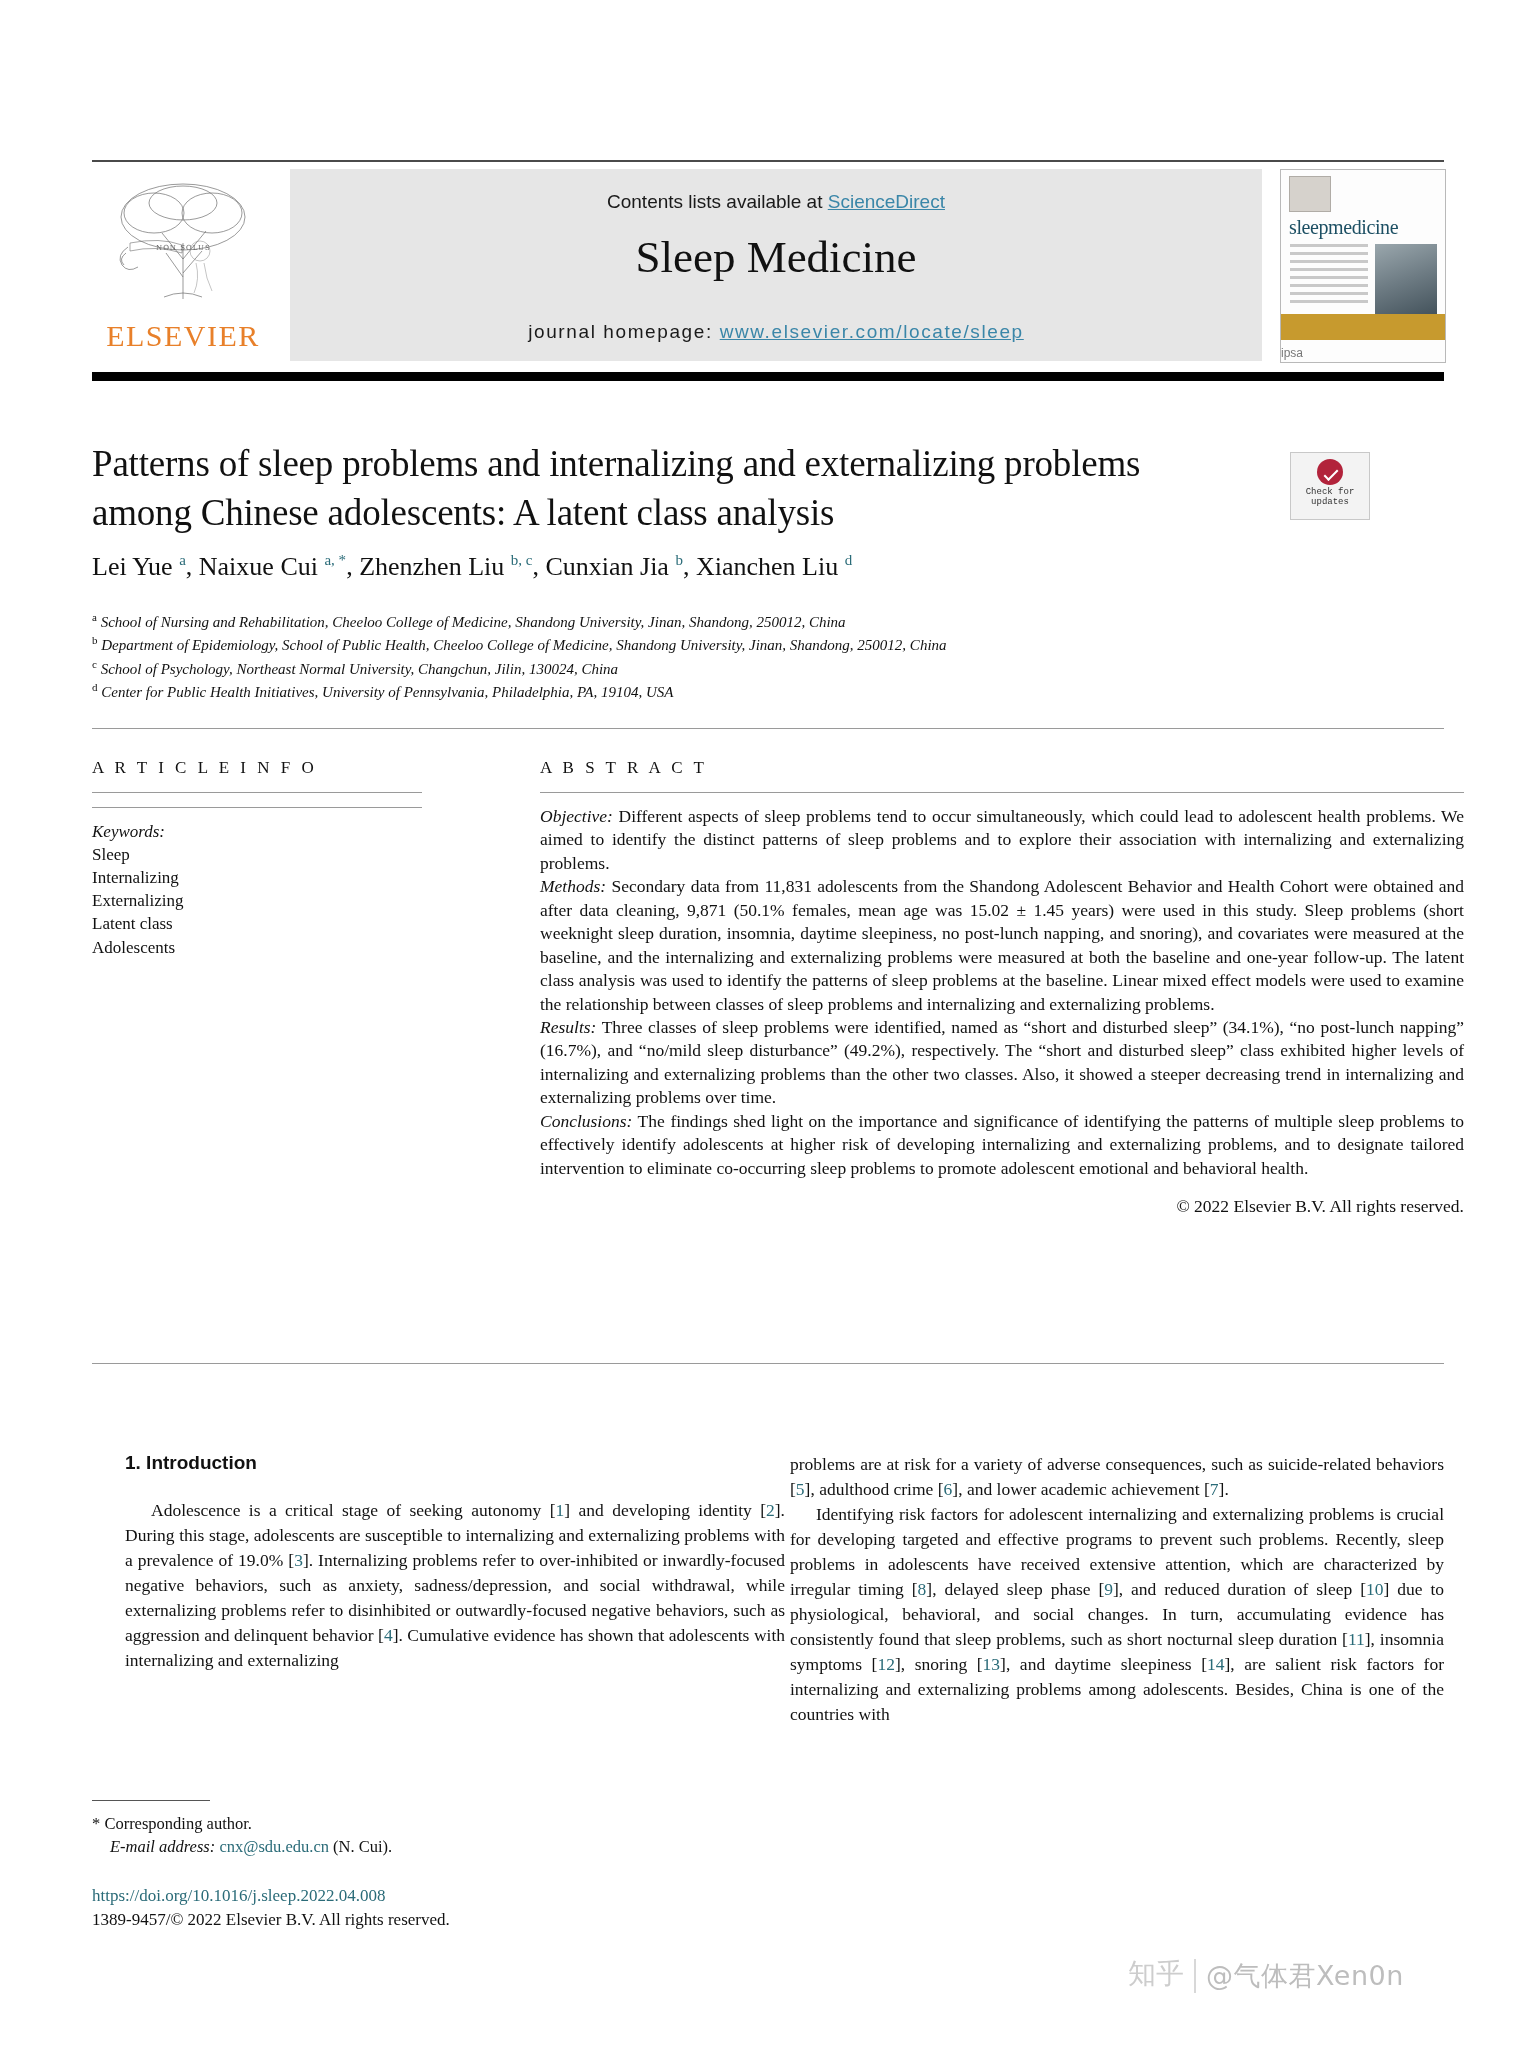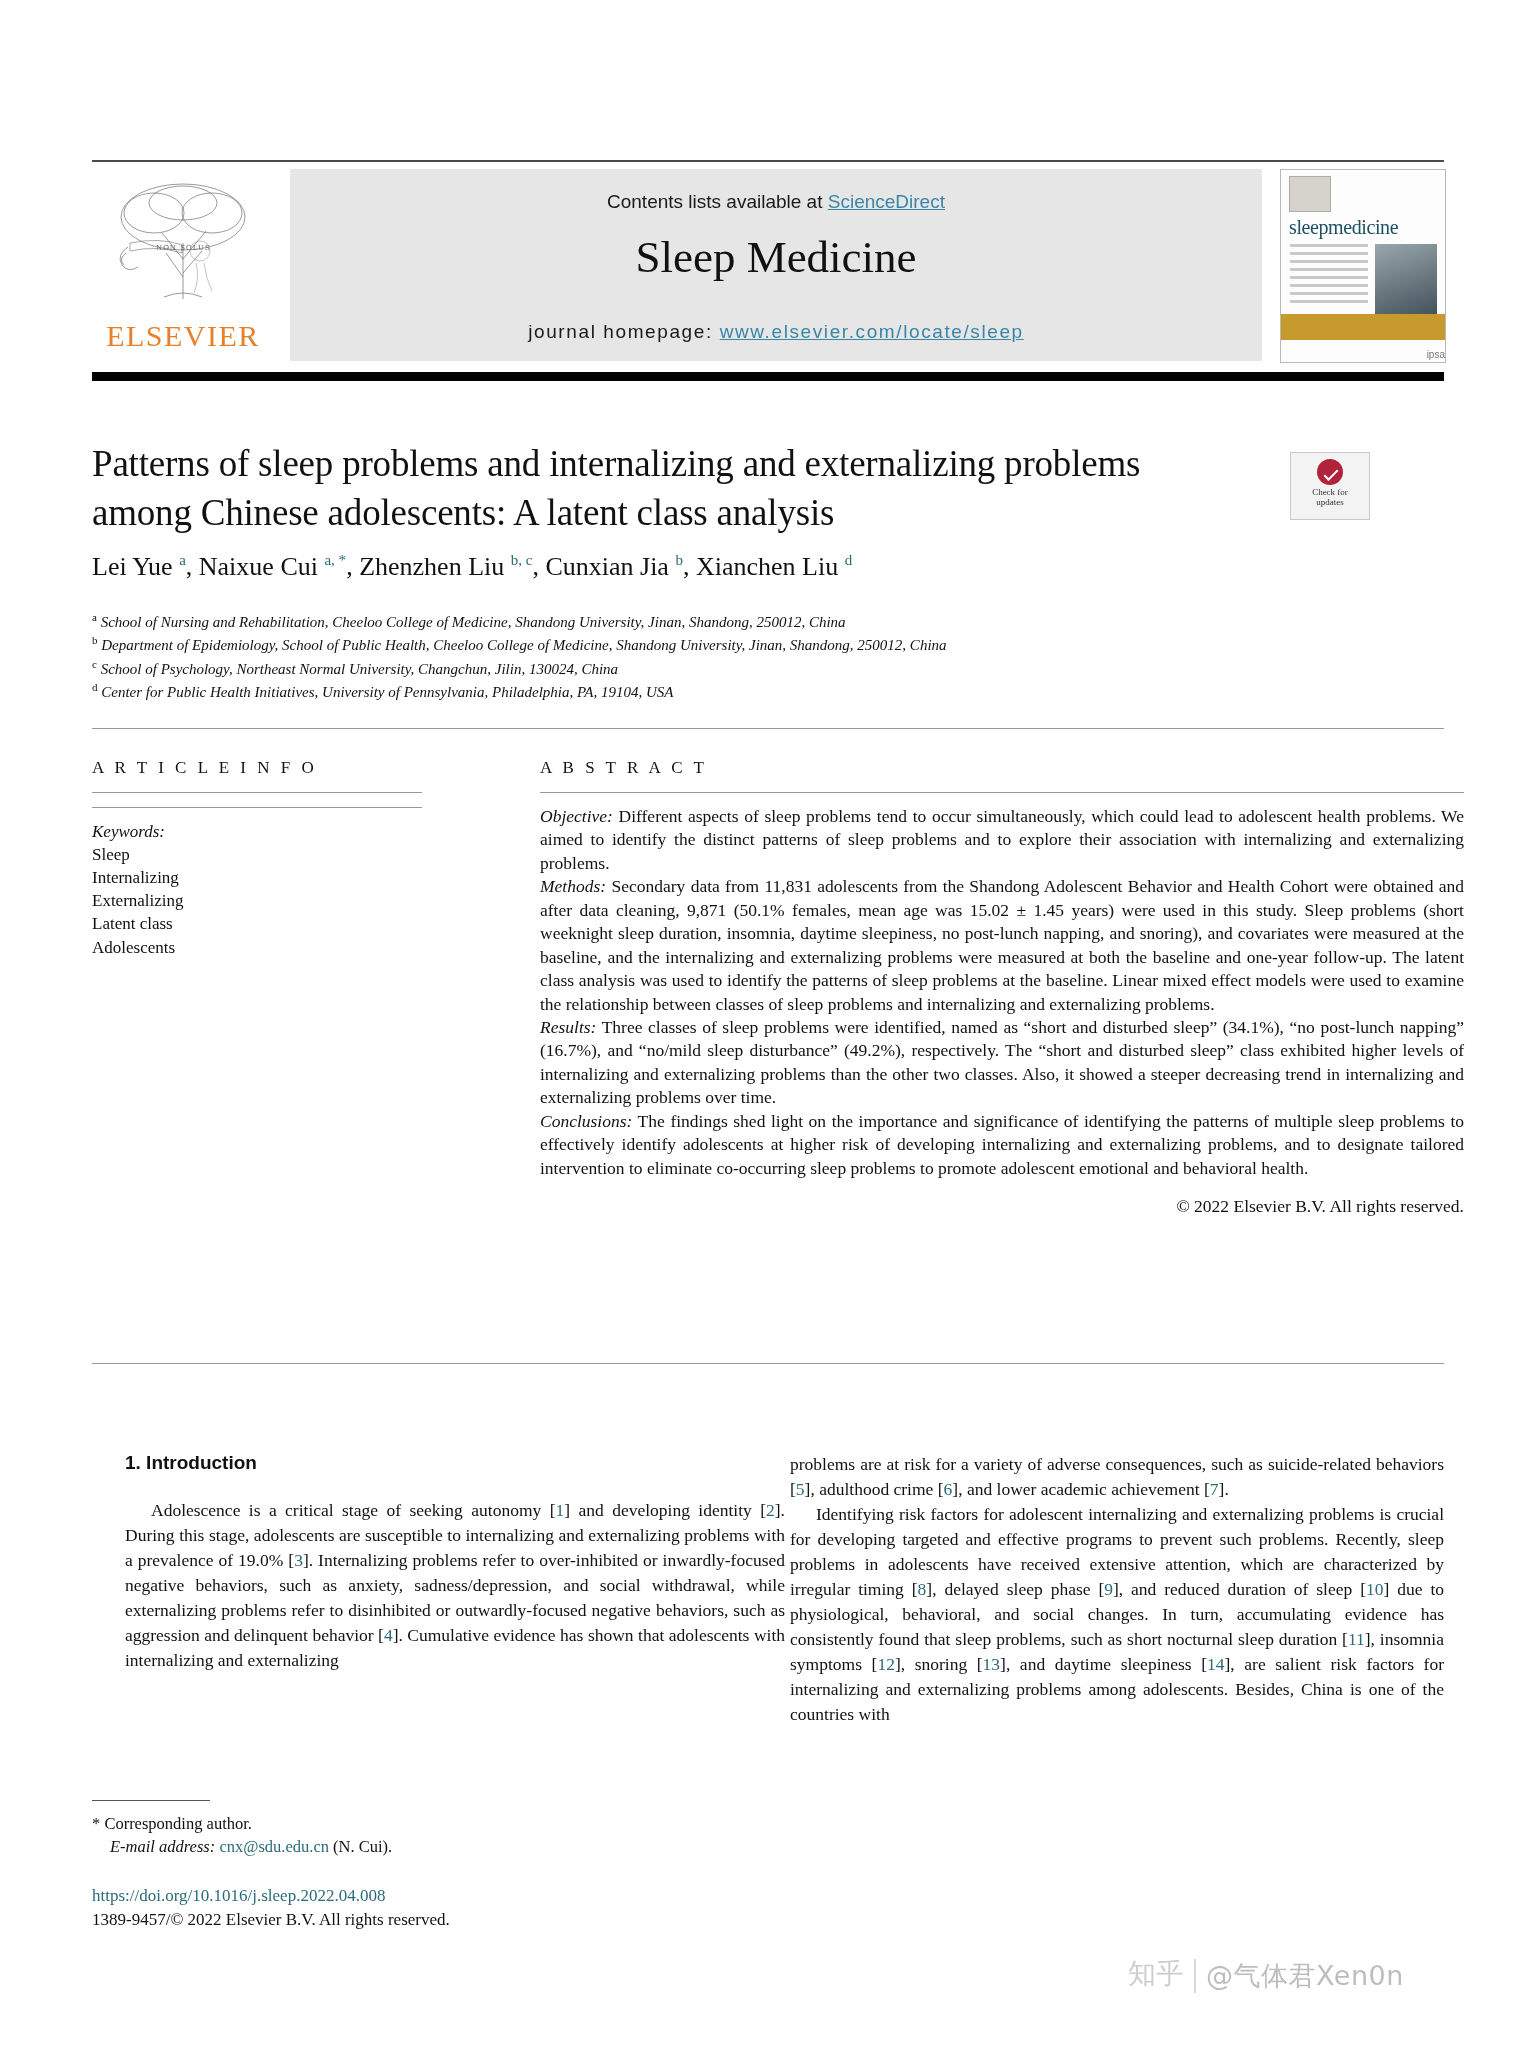--- a/index.html
+++ b/index.html
@@ -160,23 +160,23 @@
     background: linear-gradient(160deg, #9aa7ad 0%, #6e7c84 50%, #44535c 100%);
   }
   .ct-band {
     position: absolute;
     bottom: 22px; left: 0; width: 100%; height: 26px;
     background: #c79a2e;
   }
   .ct-foot {
     position: absolute;
     bottom: 2px; left: 0; width: 100%;
-    text-align: right;
+    text-align: left;
     font-family: "Liberation Sans", sans-serif;
-    font-size: 10px; color: #777;
+    font-size: 12px; color: #777;
   }
   .masthead-rule-bottom {
     position: absolute;
     top: 212px;
     left: 0;
     width: 1352px;
     height: 9px;
     background: #000;
   }
 
@@ -213,21 +213,21 @@
     position: relative;
   }
   .crossmark-circle:after {
     content: "";
     position: absolute; left: 7px; top: 11px;
     width: 12px; height: 5px;
     border-left: 2px solid #fff; border-bottom: 2px solid #fff;
     transform: rotate(-45deg);
   }
   .crossmark-text {
-    font-family: Liberation Serif, serif;
+    font-family: Liberation Mono, monospace;
     font-size: 9px;
     line-height: 1.15;
     color: #333;
   }
 
   
   .authors {
     position: absolute;
     top: 552px;
     left: 92px;

